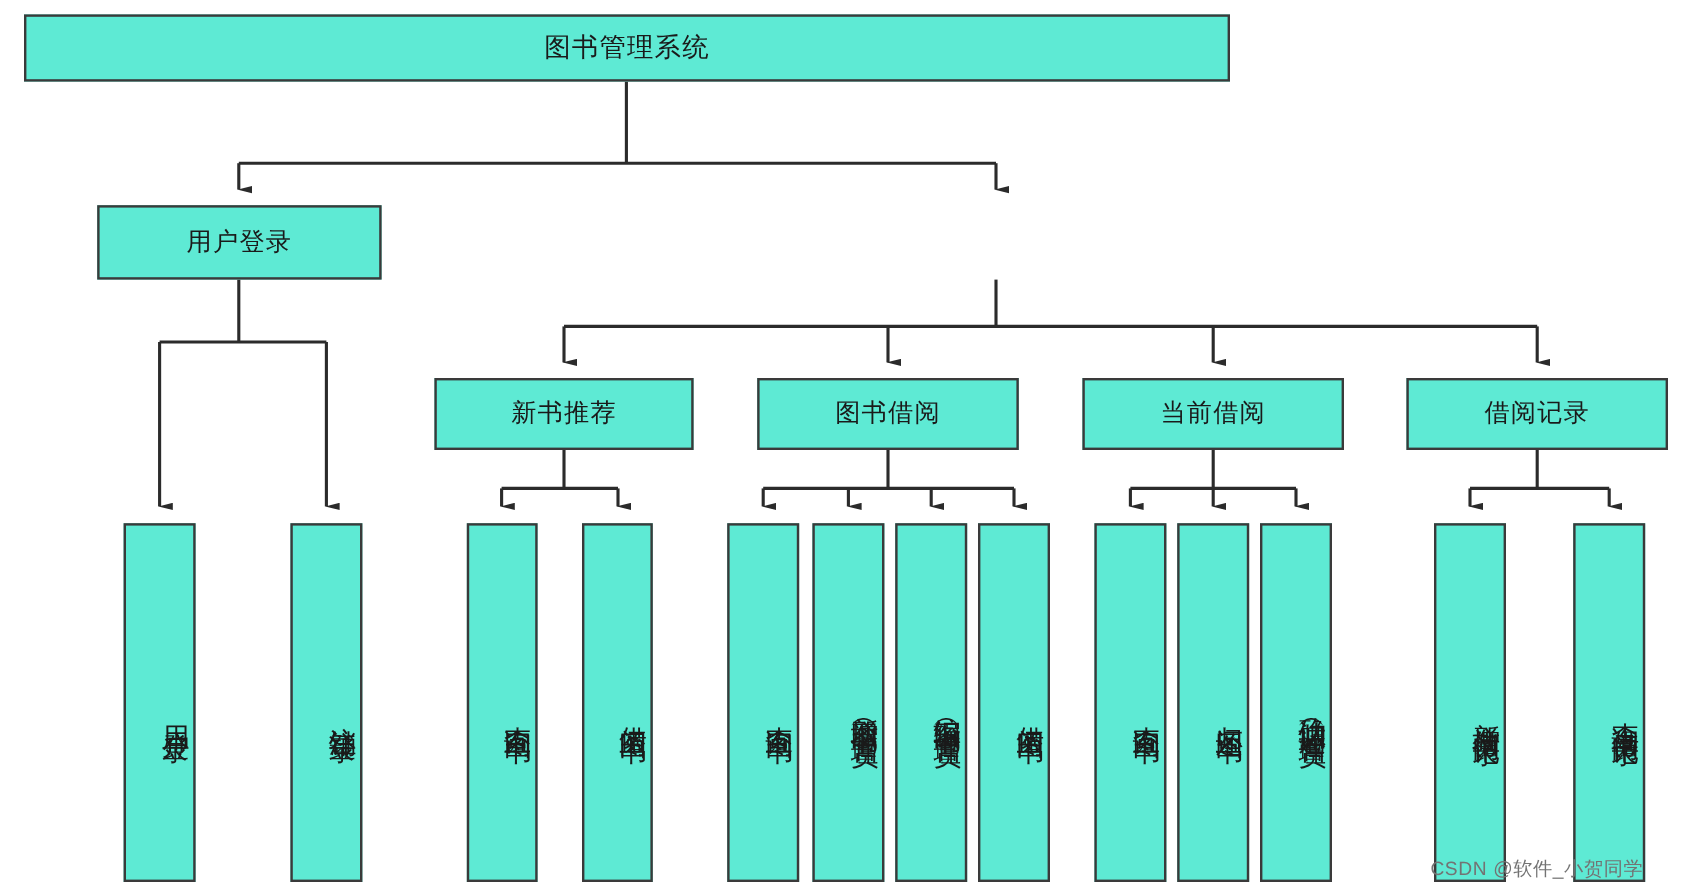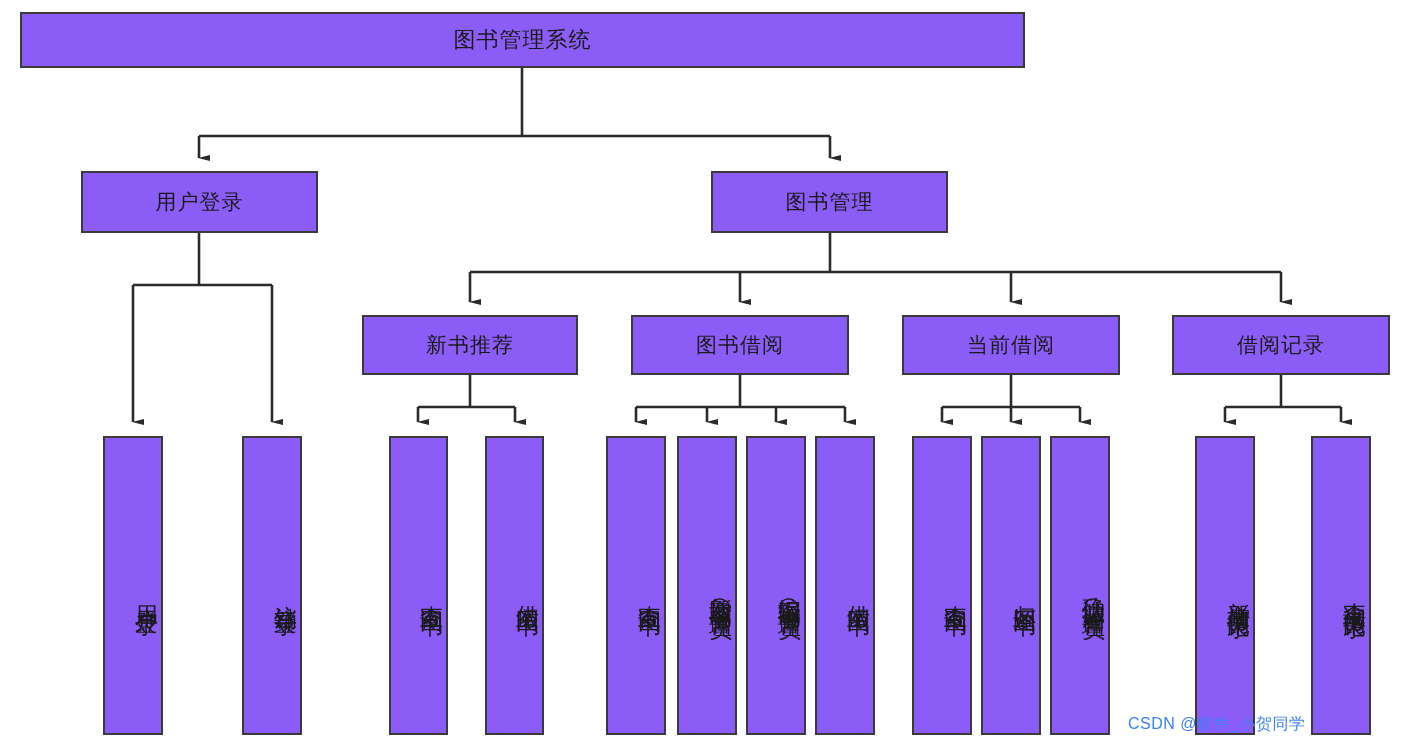--- a/index.html
+++ b/index.html
@@ -21,21 +21,21 @@
     position: absolute;
     left: 0;
     top: 0;
     width: 1405px;
     height: 747px;
     pointer-events: none;
   }
   .node {
     position: absolute;
     box-sizing: border-box;
-    background: #8b5cf6;
+    background: #5eead4;
     border: 2px solid #3a3a3a;
     display: flex;
     align-items: center;
     justify-content: center;
     color: #1a1a1a;
   }
   .node.horizontal {
     font-size: 21px;
     line-height: 1.2;
     letter-spacing: 1px;
@@ -53,24 +53,24 @@
   .node.vertical .vlabel {
     writing-mode: vertical-rl;
     text-orientation: upright;
     display: block;
   }
   #root-node {
     font-size: 22px;
   }
   #watermark {
     position: absolute;
-    left: 1128px;
+    left: 1192px;
     top: 714px;
     font-size: 16px;
-    color: #3b82f6;
+    color: #737373;
     letter-spacing: 0.5px;
     white-space: nowrap;
   }
 </style>
 </head>
 <body>
 
 <div id="canvas">
 
   <svg id="edges" viewBox="0 0 1405 747">
@@ -119,21 +119,20 @@
       <path d="M1281,375 L1281,407"></path>
       <path d="M1225,407 L1341,407"></path>
       <path d="M1225,407 L1225,422" marker-end="url(#arrowhead)"></path>
       <path d="M1341,407 L1341,422" marker-end="url(#arrowhead)"></path>
     </g>
   </svg>
 
   <div class="node horizontal" id="root-node" style="left: 20px; top: 12px; width: 1005px; height: 56px;">图书管理系统</div>
 
   <div class="node horizontal" style="left: 81px; top: 171px; width: 237px; height: 62px;">用户登录</div>
-  <div class="node horizontal" style="left: 711px; top: 171px; width: 237px; height: 62px;">图书管理</div>
 
   <div class="node horizontal" style="left: 362px; top: 315px; width: 216px; height: 60px;">新书推荐</div>
   <div class="node horizontal" style="left: 631px; top: 315px; width: 218px; height: 60px;">图书借阅</div>
   <div class="node horizontal" style="left: 1172px; top: 315px; width: 218px; height: 60px;">借阅记录</div>
   <div class="node horizontal" style="left: 902px; top: 315px; width: 218px; height: 60px;">当前借阅</div>
 
   <div class="node vertical" style="left: 103px; top: 436px; width: 60px; height: 299px;">
       <span class="vlabel">用户登录</span>
     </div>
   <div class="node vertical" style="left: 242px; top: 436px; width: 60px; height: 299px;">

